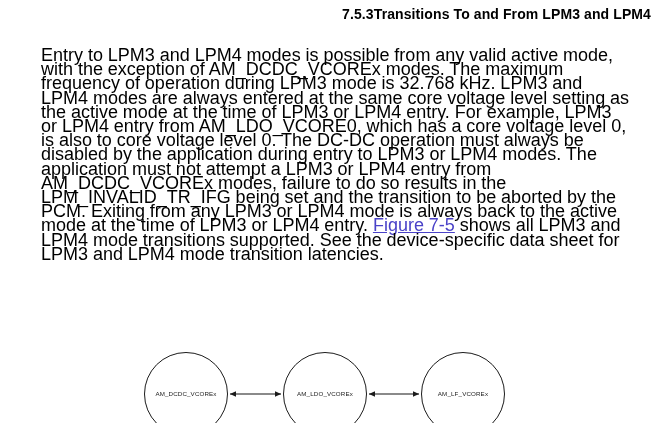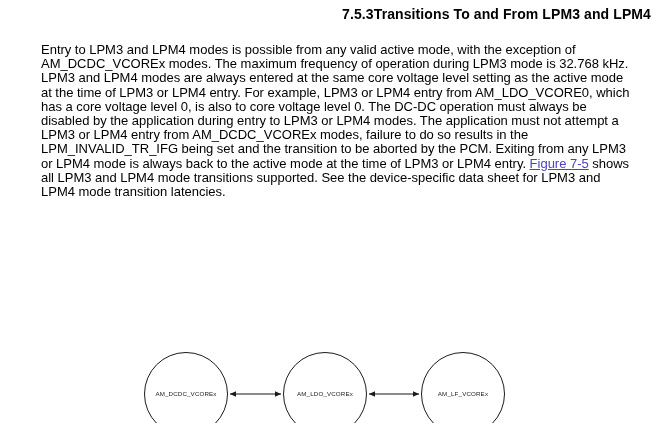--- a/index.html
+++ b/index.html
@@ -35,21 +35,21 @@
   }
 
   
   .body-block {
     position: absolute;
     left: 41px;
     top: 30px;
     width: 589px;
   }
   .body-par {
-    font-size: 13px;
+    font-size: 18px;
     line-height: 14.2px;
     text-align: left;
     color: #000;
     word-spacing: -0.1px;
   }
   .doc-link {
     color: #4a42c8;
   }
 
   

